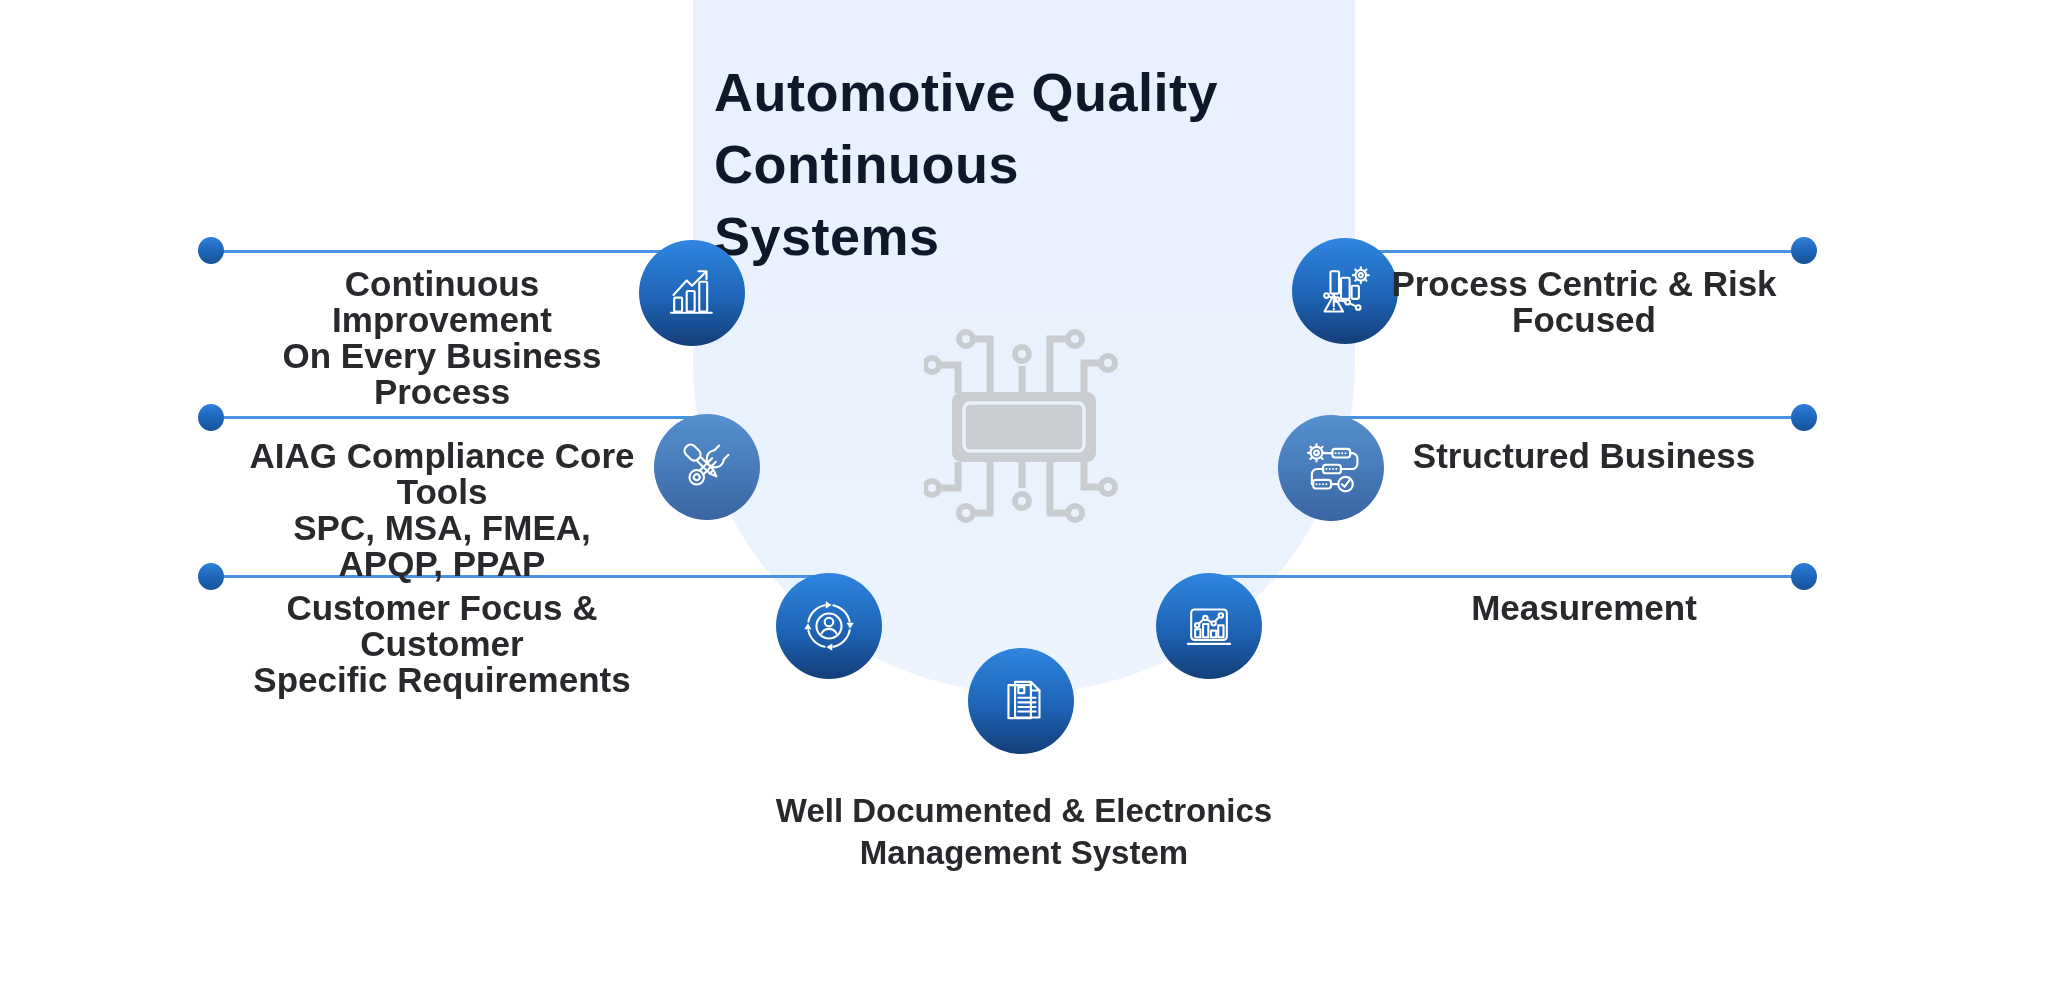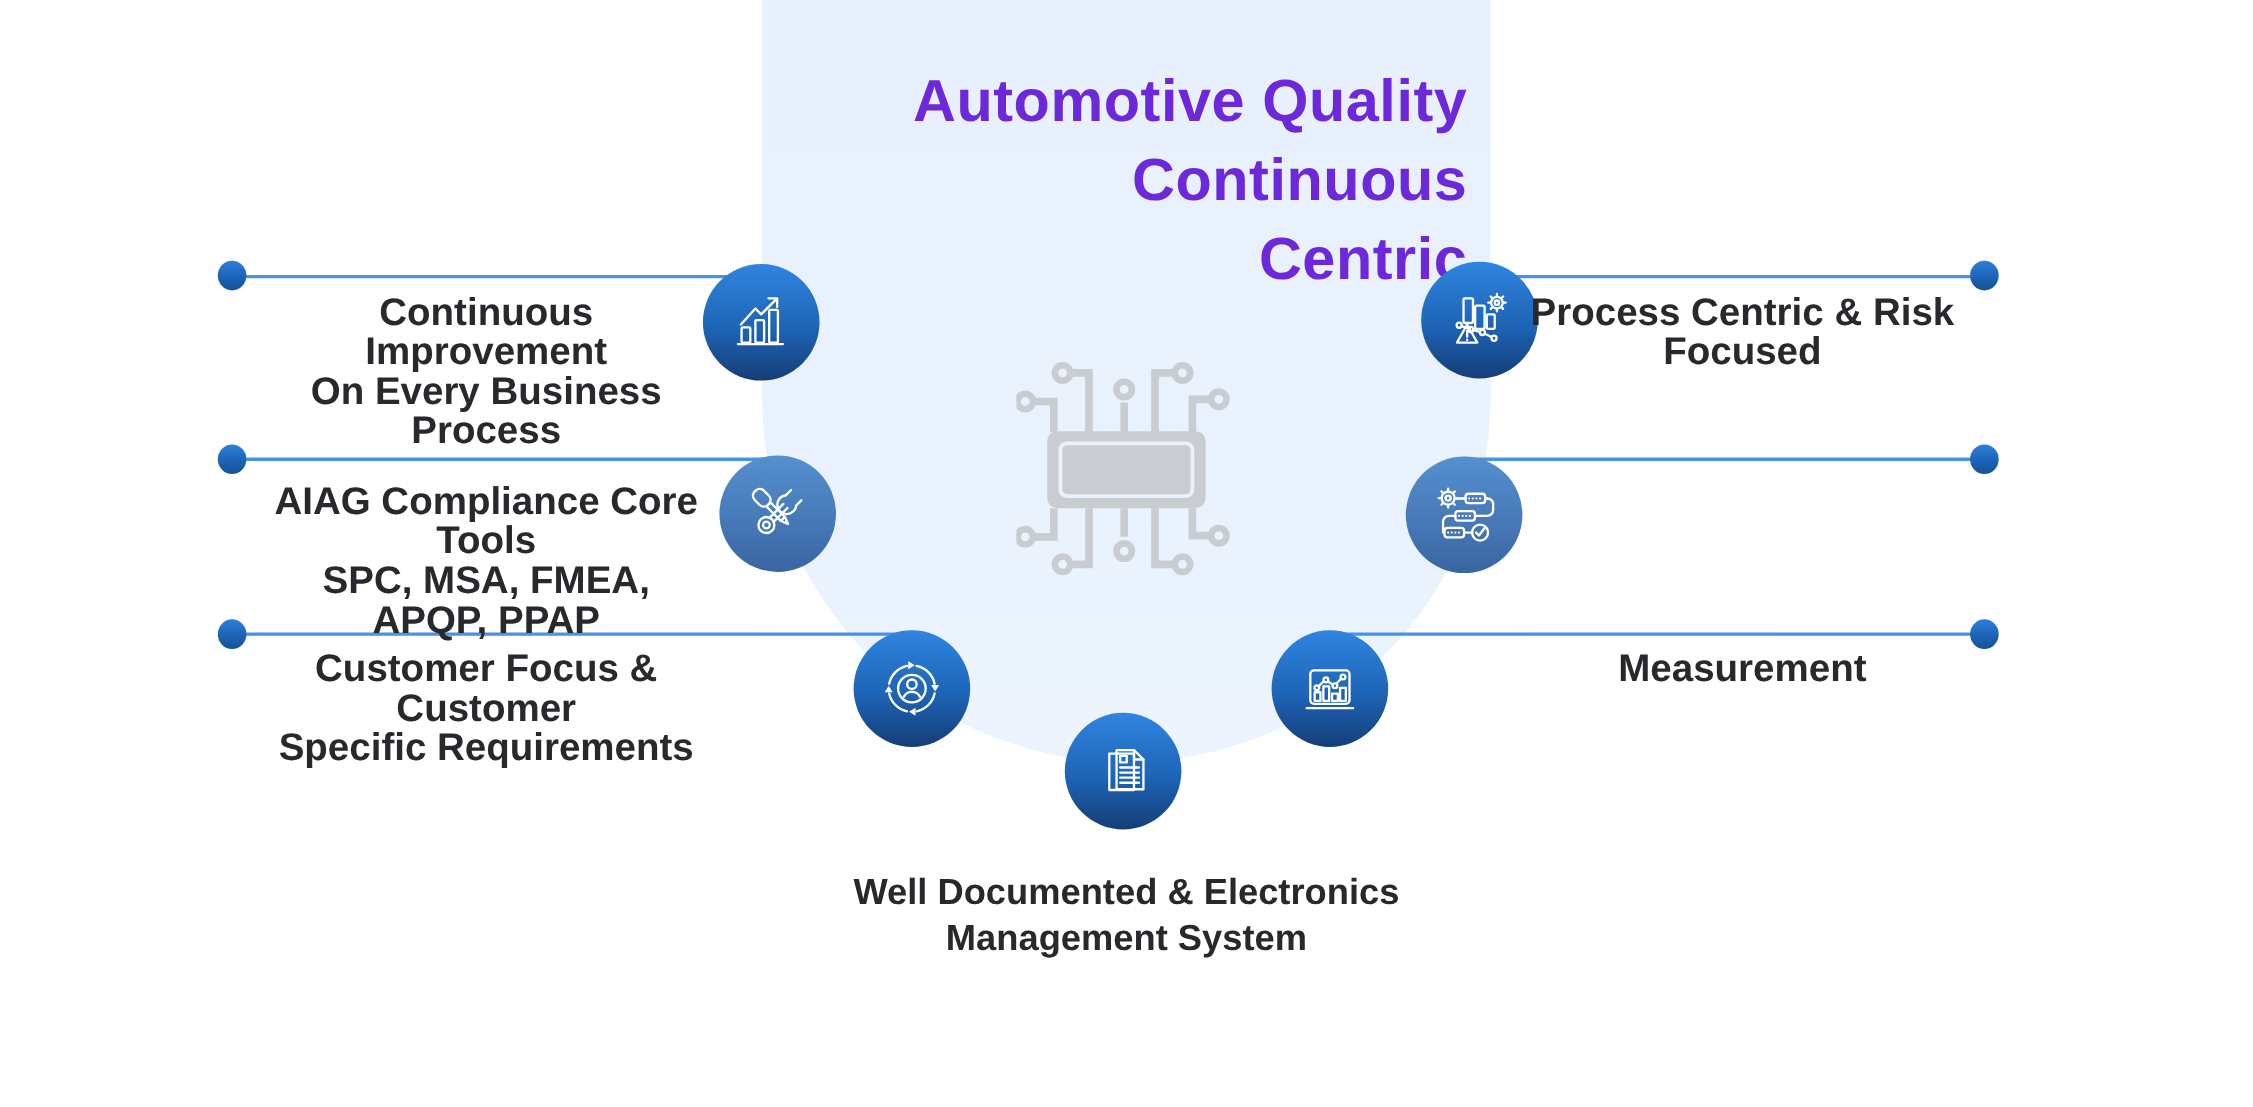--- a/index.html
+++ b/index.html
@@ -10,21 +10,21 @@
     font-family:"Liberation Sans","DejaVu Sans",sans-serif;
   }
   .band {
     position:absolute; left:693px; top:0; width:662px; height:693px;
     background:linear-gradient(180deg,#e7f0fc 0%,#e9f2fd 70%,#edf4fe 100%);
     border-radius:0 0 331px 331px;
     z-index:1;
   }
   .title {
     position:absolute; left:714px; top:56px; width:620px; z-index:4;
-    text-align:right; color:#6d28d9; font-weight:700;
+    text-align:left; color:#0f172a; font-weight:700;
     font-size:54px; line-height:72px; letter-spacing:0.5px;
   }
   .chip { position:absolute; left:924px; top:328px; z-index:2; }
   .connector { position:absolute; height:3px; background:#4793e4; border-radius:2px; z-index:2; }
   .dot {
     position:absolute; width:26px; height:27px; border-radius:50%;
     background:linear-gradient(180deg,#2e80d8 0%,#1b61b4 60%,#155394 100%);
     z-index:3;
   }
   .badge {
@@ -49,21 +49,21 @@
 </head>
 <body>
 
 <div class="stage">
 
   <div class="band"></div>
 
   <div class="title">
     <div>Automotive Quality</div>
     <div>Continuous</div>
-    <div>Centric</div>
+    <div>Systems</div>
   </div>
 
   <svg class="chip" width="200" height="200" viewBox="0 0 200 200">
     <g class="chip-stroke" stroke-width="7">
       <path d="M34,65 V37 H16"></path>
       <path d="M66,65 V11 H50"></path>
       <path d="M98,65 V38"></path>
       <path d="M126,65 V11 H143"></path>
       <path d="M160,65 V35 H176"></path>
       <path d="M34,134 V160 H16"></path>
@@ -222,20 +222,21 @@
           <circle cx="28" cy="74.5" r="1.5"></circle>
             <circle cx="33" cy="74.5" r="1.5"></circle>
             <circle cx="38" cy="74.5" r="1.5"></circle>
             <circle cx="43" cy="74.5" r="1.5"></circle>
         </g>
       </svg>
     </div>
     <div class="connector" style="left:1331px;top:416px;width:474px"></div>
     <div class="dot" style="left:1791px;top:404px"></div>
     <div class="label" style="left:1384px;top:438px">
+      <div>Structured Business</div>
     </div>
   </div>
 
   <div>
     <div class="badge badge-dark" style="left:1156px;top:573px">
       <svg viewBox="0 0 100 100">
         <g class="icon-stroke">
           <rect x="23" y="25" width="54" height="46" rx="5"></rect>
           <rect x="29" y="55" width="8" height="12"></rect>
           <rect x="41" y="47" width="8" height="20"></rect>

